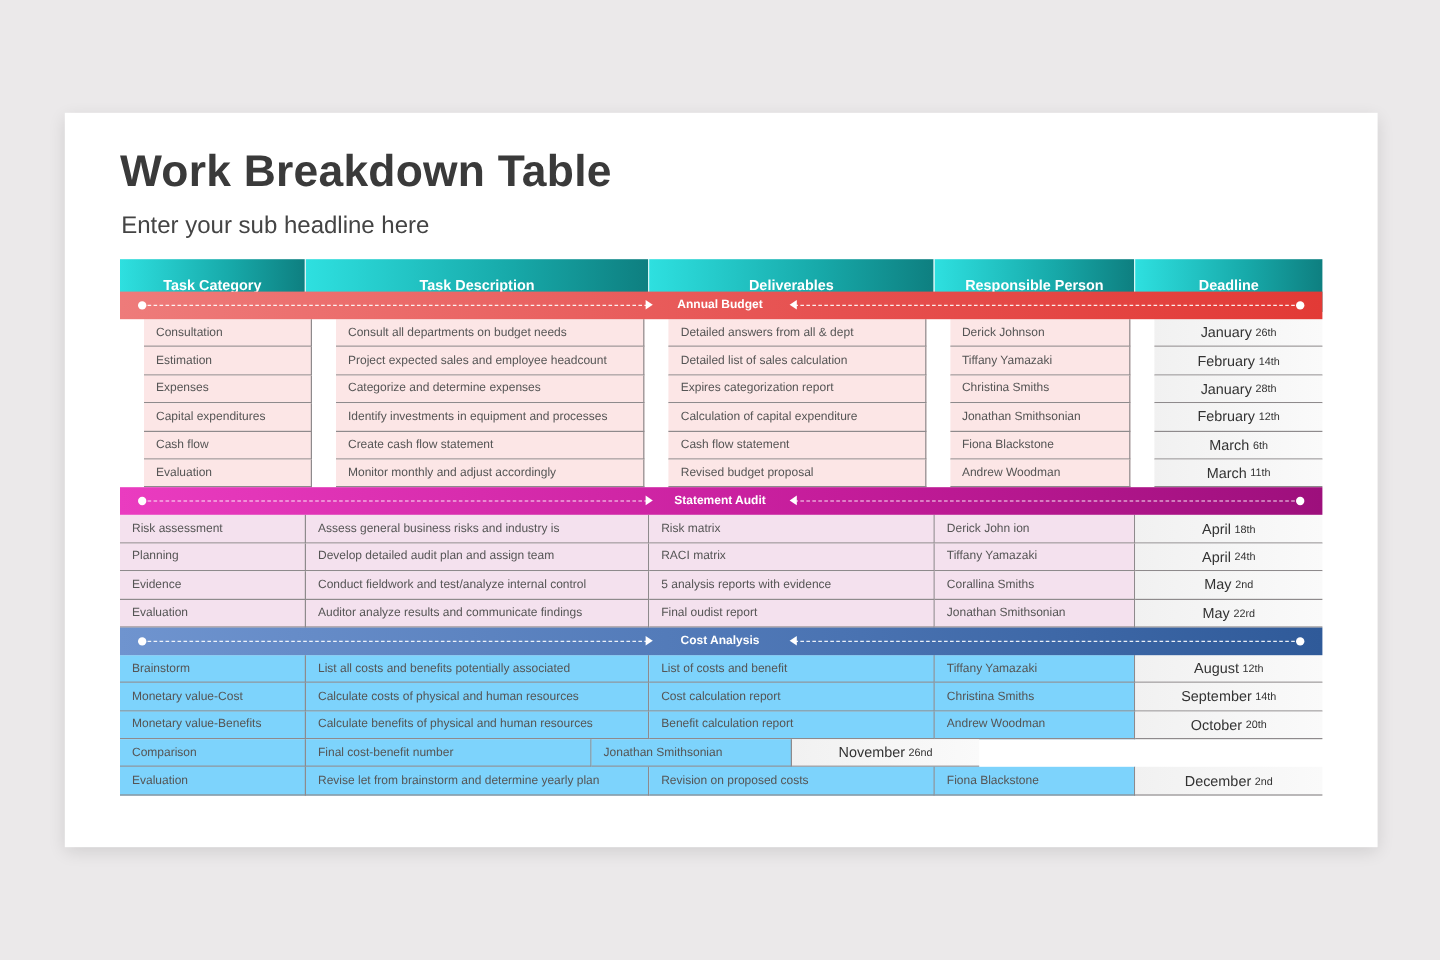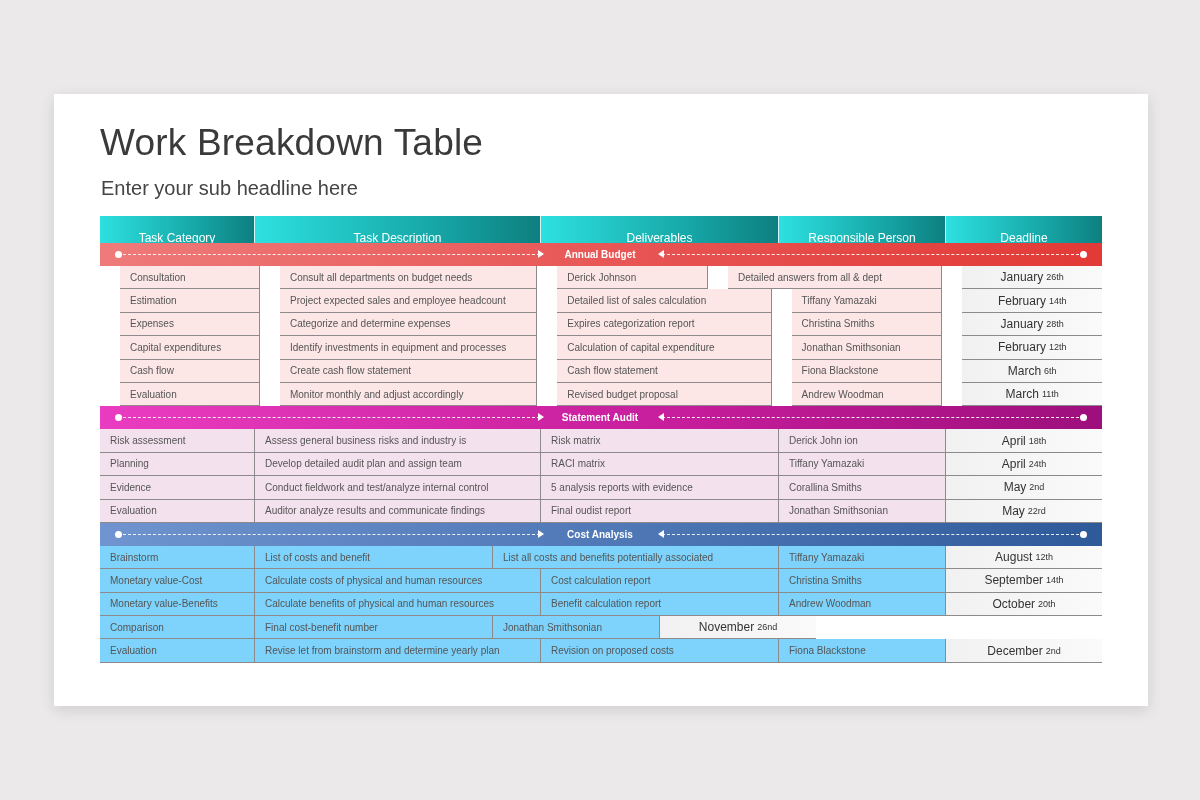--- a/index.html
+++ b/index.html
@@ -14,40 +14,40 @@
     left: 54px; top: 94px;
     width: 1094px; height: 612px;
     background: #ffffff;
     box-shadow: 0 4px 14px rgba(0,0,0,0.12);
   }
   .title {
     position: absolute;
     left: 46px; top: 28px;
     font-size: 37px;
     color: #3a3a3a;
-    font-weight: normal;
+    font-weight: bold;
     letter-spacing: 0.2px;
   }
   .subtitle {
     position: absolute;
     left: 47px; top: 83px;
     font-size: 20px;
     color: #444;
   }
   .table {
     position: absolute;
     left: 46px; top: 122px;
     width: 1002px;
   }
   .hdr-row { display: flex; height: 27px; }
   .hdr-cell {
     height: 44px;
     display: flex; align-items: center; justify-content: center;
     color: #fff;
-    font-weight: normal;
+    font-weight: bold;
     font-size: 12px;
     background: linear-gradient(90deg, #2ee0e0 0%, #17a9a9 60%, #0e7f80 100%);
     border-right: 1px solid #d5f4f4;
   }
   .hdr-cell:last-child { border-right: none; }
   .c1 { width: 155px; }
   .c2 { width: 286px; }
   .c3 { width: 238px; }
   .c4 { width: 167px; }
   .c5 { width: 156px; }
@@ -136,22 +136,22 @@
           <span class="arrow-r"></span>
           <span class="label">Annual Budget</span>
           <span class="arrow-l"></span>
           <span class="dash-right"></span>
           <span class="dot-r"></span>
         </div>
         <div class="sec-budget">
           <div class="row">
             <div class="cell c1">Consultation</div>
             <div class="cell c2">Consult all departments on budget needs</div>
+            <div class="cell c3">Detailed answers from all &amp; dept</div>
             <div class="cell c4">Derick Johnson</div>
-            <div class="cell c3">Detailed answers from all &amp; dept</div>
             <div class="cell c5">
               <span>January</span>
               <span class="suf">26th</span>
             </div>
           </div>
           <div class="row">
             <div class="cell c1">Estimation</div>
             <div class="cell c2">Project expected sales and employee headcount</div>
             <div class="cell c3">Detailed list of sales calculation</div>
             <div class="cell c4">Tiffany Yamazaki</div>
@@ -257,22 +257,22 @@
           <span class="dash-left"></span>
           <span class="arrow-r"></span>
           <span class="label">Cost Analysis</span>
           <span class="arrow-l"></span>
           <span class="dash-right"></span>
           <span class="dot-r"></span>
         </div>
         <div class="sec-cost">
           <div class="row">
             <div class="cell c1">Brainstorm</div>
+            <div class="cell c2">List all costs and benefits potentially  associated</div>
             <div class="cell c3">List of costs and benefit</div>
-            <div class="cell c2">List all costs and benefits potentially  associated</div>
             <div class="cell c4">Tiffany Yamazaki</div>
             <div class="cell c5">
               <span>August</span>
               <span class="suf">12th</span>
             </div>
           </div>
           <div class="row">
             <div class="cell c1">Monetary value-Cost</div>
             <div class="cell c2">Calculate costs of physical and human resources</div>
             <div class="cell c3">Cost calculation  report</div>

